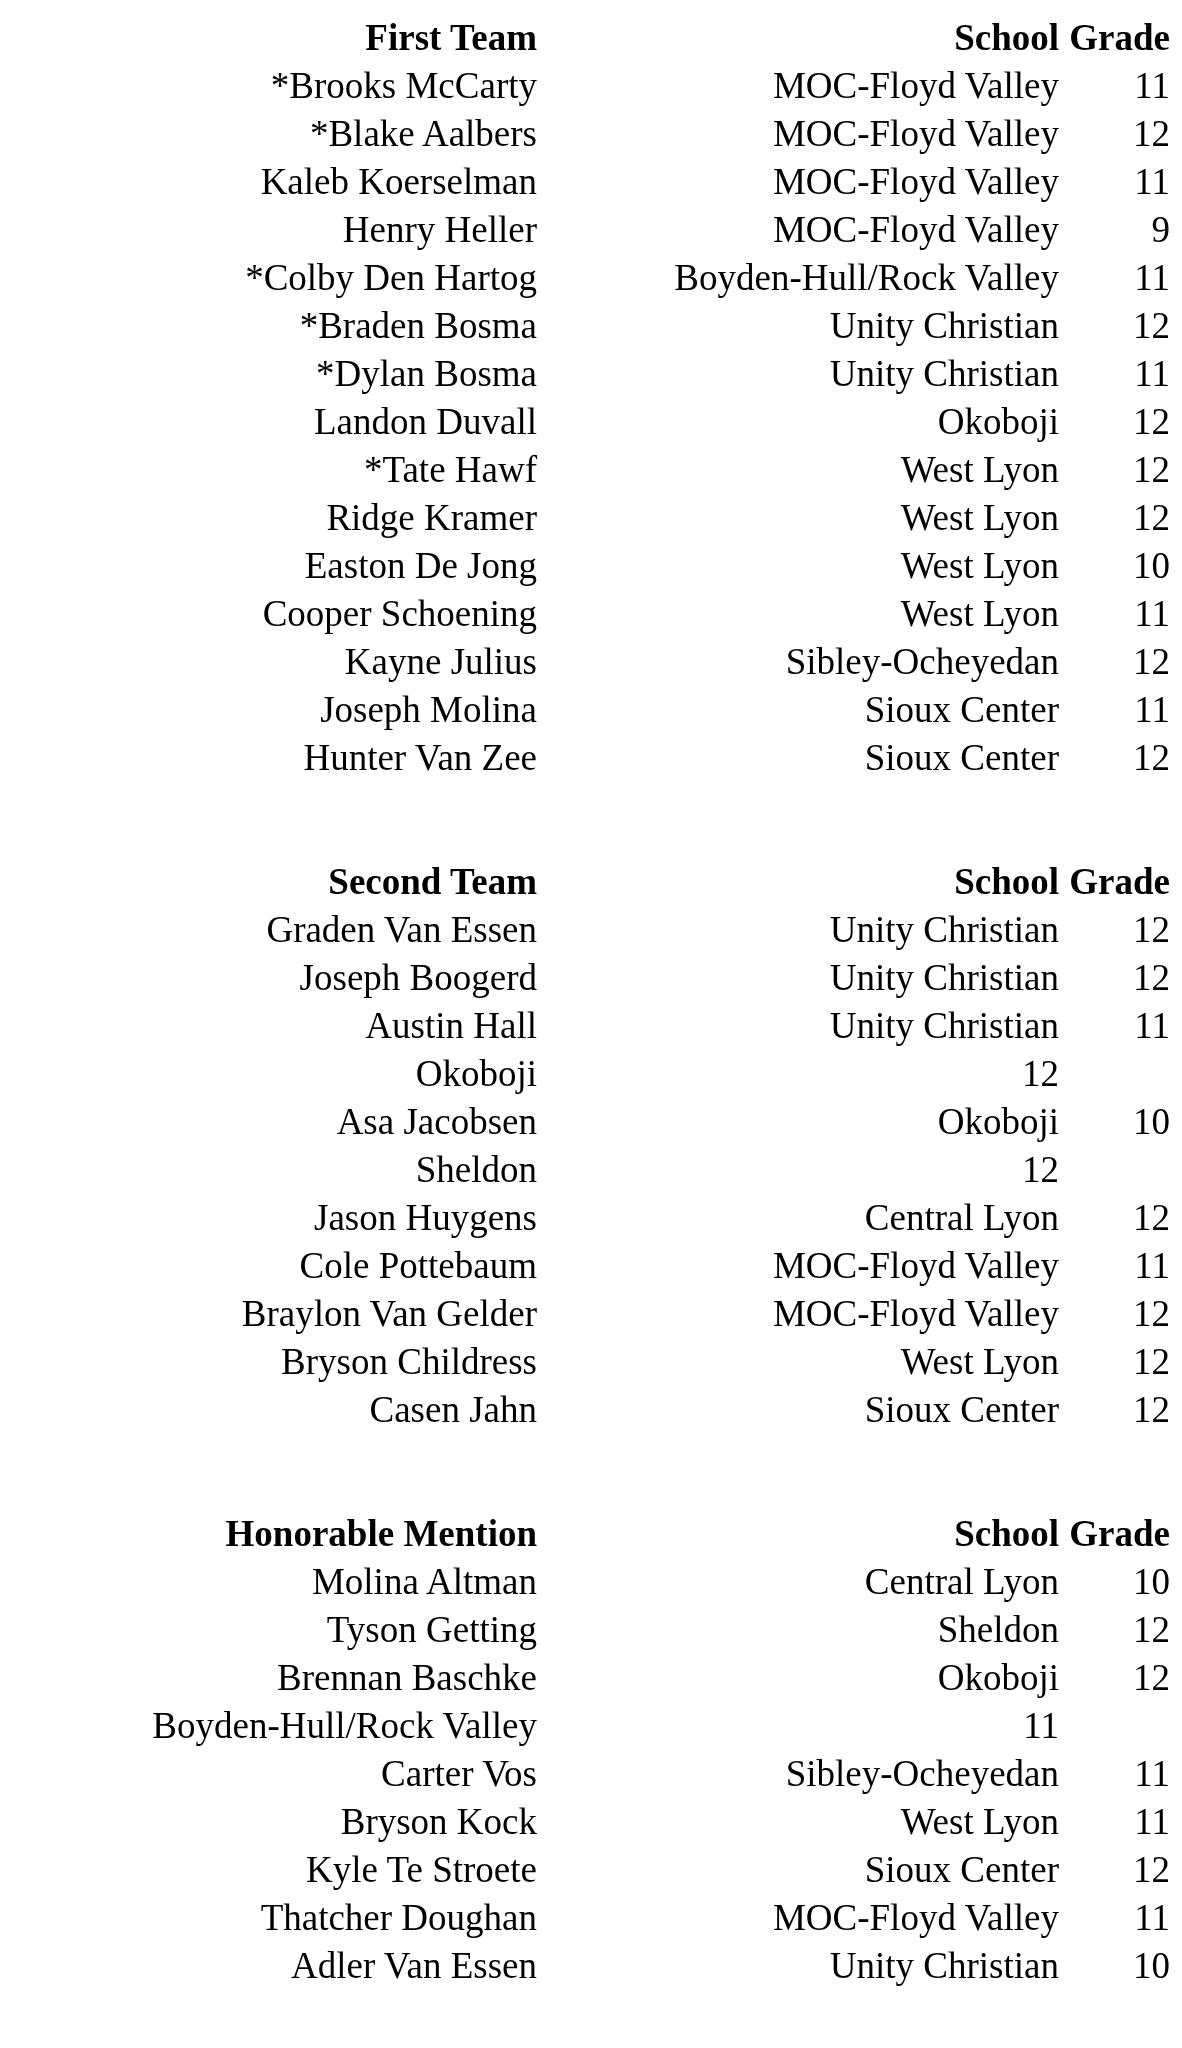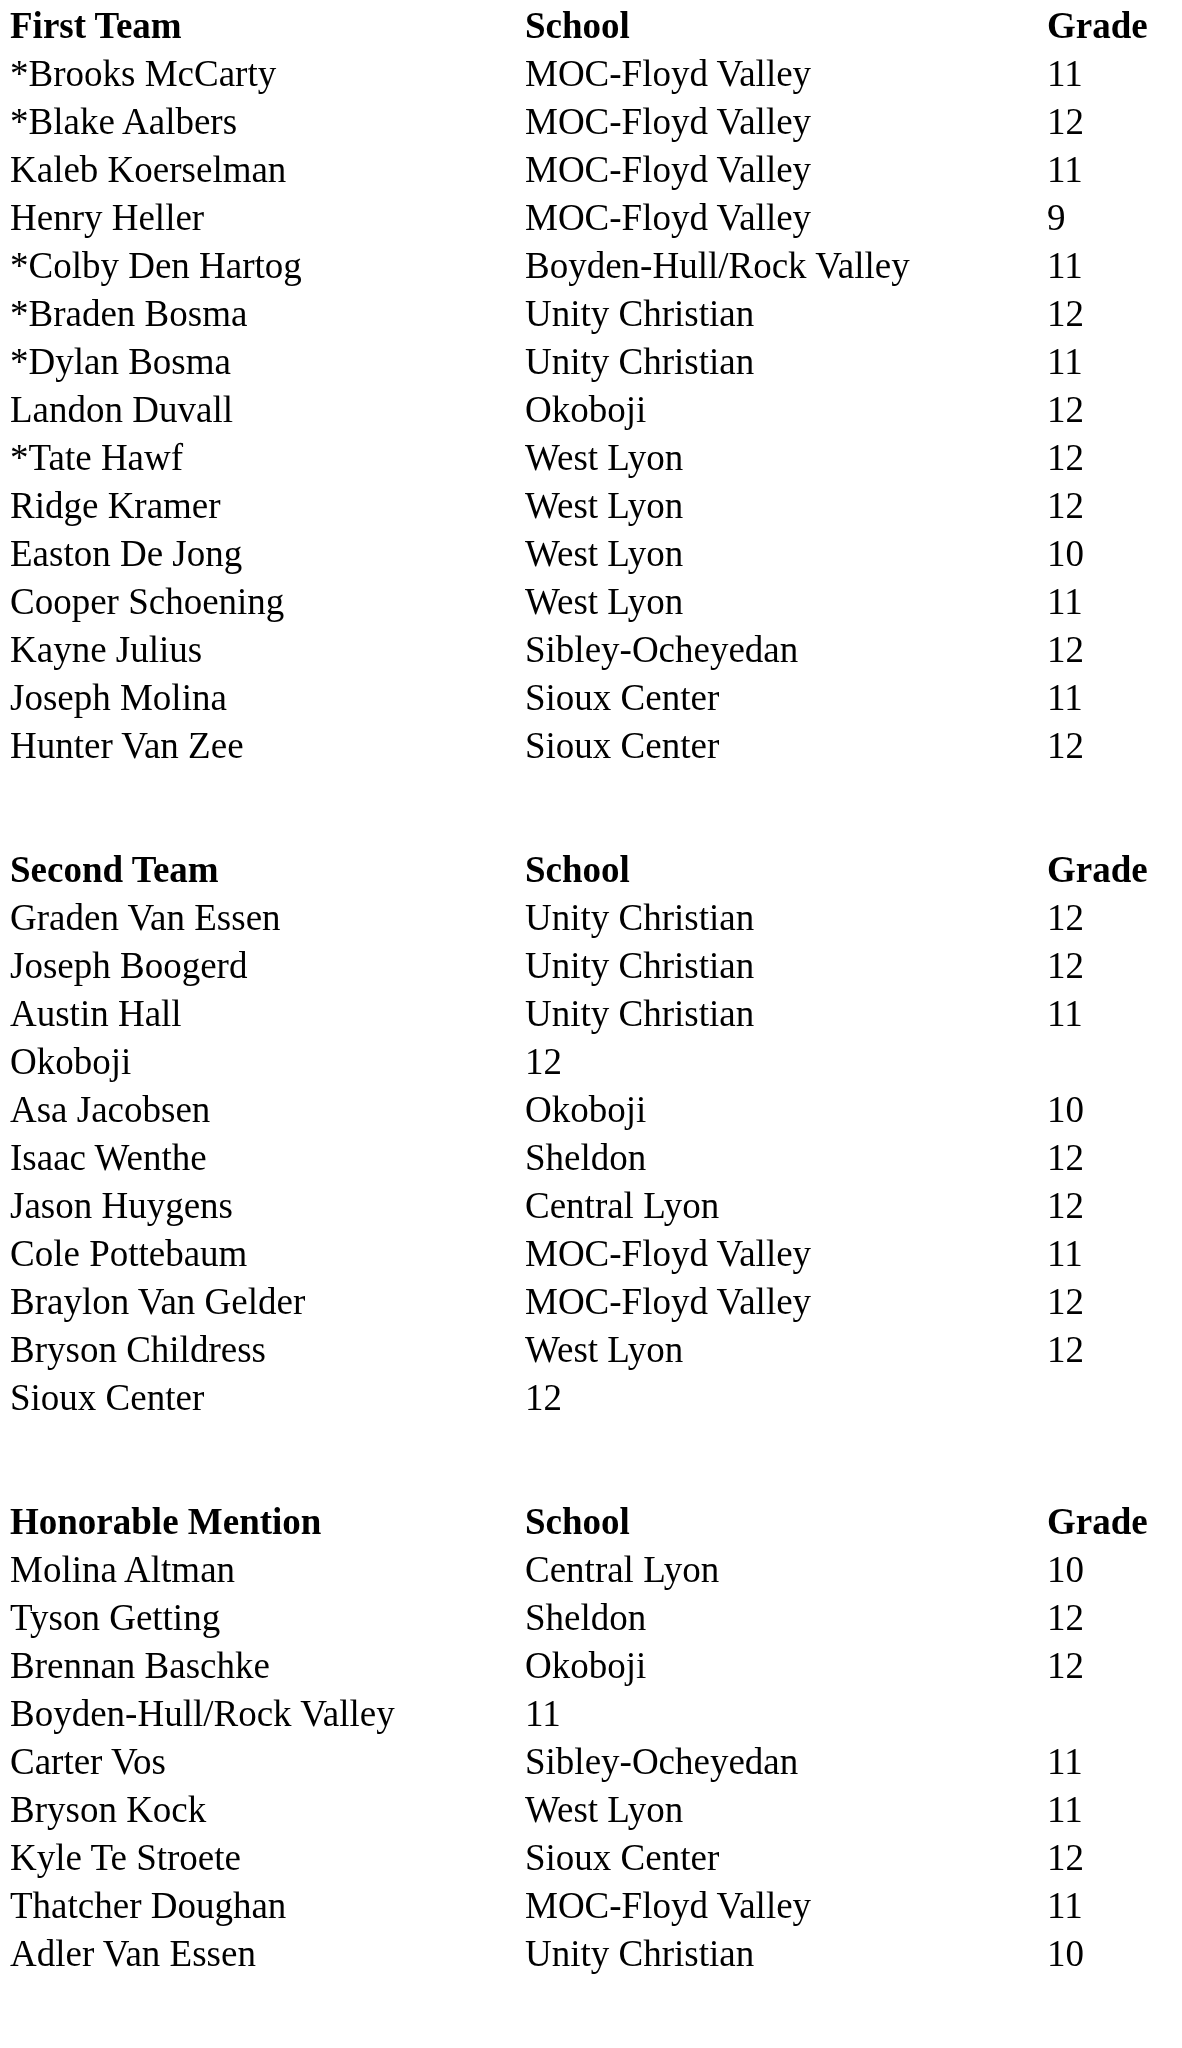--- a/index.html
+++ b/index.html
@@ -11,21 +11,21 @@
     width: 1182px;
     height: 2048px;
     overflow: hidden;
     color: #000000;
     font-family: "Liberation Serif", "DejaVu Serif", serif;
     font-size: 37px;
   }
   #doc {
     padding: 2px 0 0 10px;
   }
-  .section { margin: 0; }
+  .section { margin: 12px; text-align: right; }
   .section + .section { margin-top: 76px; }
   .row {
     display: grid;
     grid-template-columns: 515px 522px 1fr;
     line-height: 48px;
     white-space: nowrap;
   }
   .row.header { font-weight: bold; }
   .cell { overflow: visible; }
   .footnote {
@@ -143,21 +143,20 @@
       <div class="row">
         <div class="cell">Okoboji</div>
         <div class="cell">12</div>
       </div>
       <div class="row">
         <div class="cell">Asa Jacobsen</div>
         <div class="cell">Okoboji</div>
         <div class="cell">10</div>
       </div>
       <div class="row">
-        <div class="cell">Isaac Wenthe</div>
         <div class="cell">Sheldon</div>
         <div class="cell">12</div>
       </div>
       <div class="row">
         <div class="cell">Jason Huygens</div>
         <div class="cell">Central Lyon</div>
         <div class="cell">12</div>
       </div>
       <div class="row">
         <div class="cell">Cole Pottebaum</div>
@@ -168,20 +167,21 @@
         <div class="cell">Braylon Van Gelder</div>
         <div class="cell">MOC-Floyd Valley</div>
         <div class="cell">12</div>
       </div>
       <div class="row">
         <div class="cell">Bryson Childress</div>
         <div class="cell">West Lyon</div>
         <div class="cell">12</div>
       </div>
       <div class="row">
+        <div class="cell">Casen Jahn</div>
         <div class="cell">Sioux Center</div>
         <div class="cell">12</div>
       </div>
     </section>
     <section class="section">
       <div class="row header">
         <div class="cell">Honorable Mention</div>
         <div class="cell">School</div>
         <div class="cell">Grade</div>
       </div>

